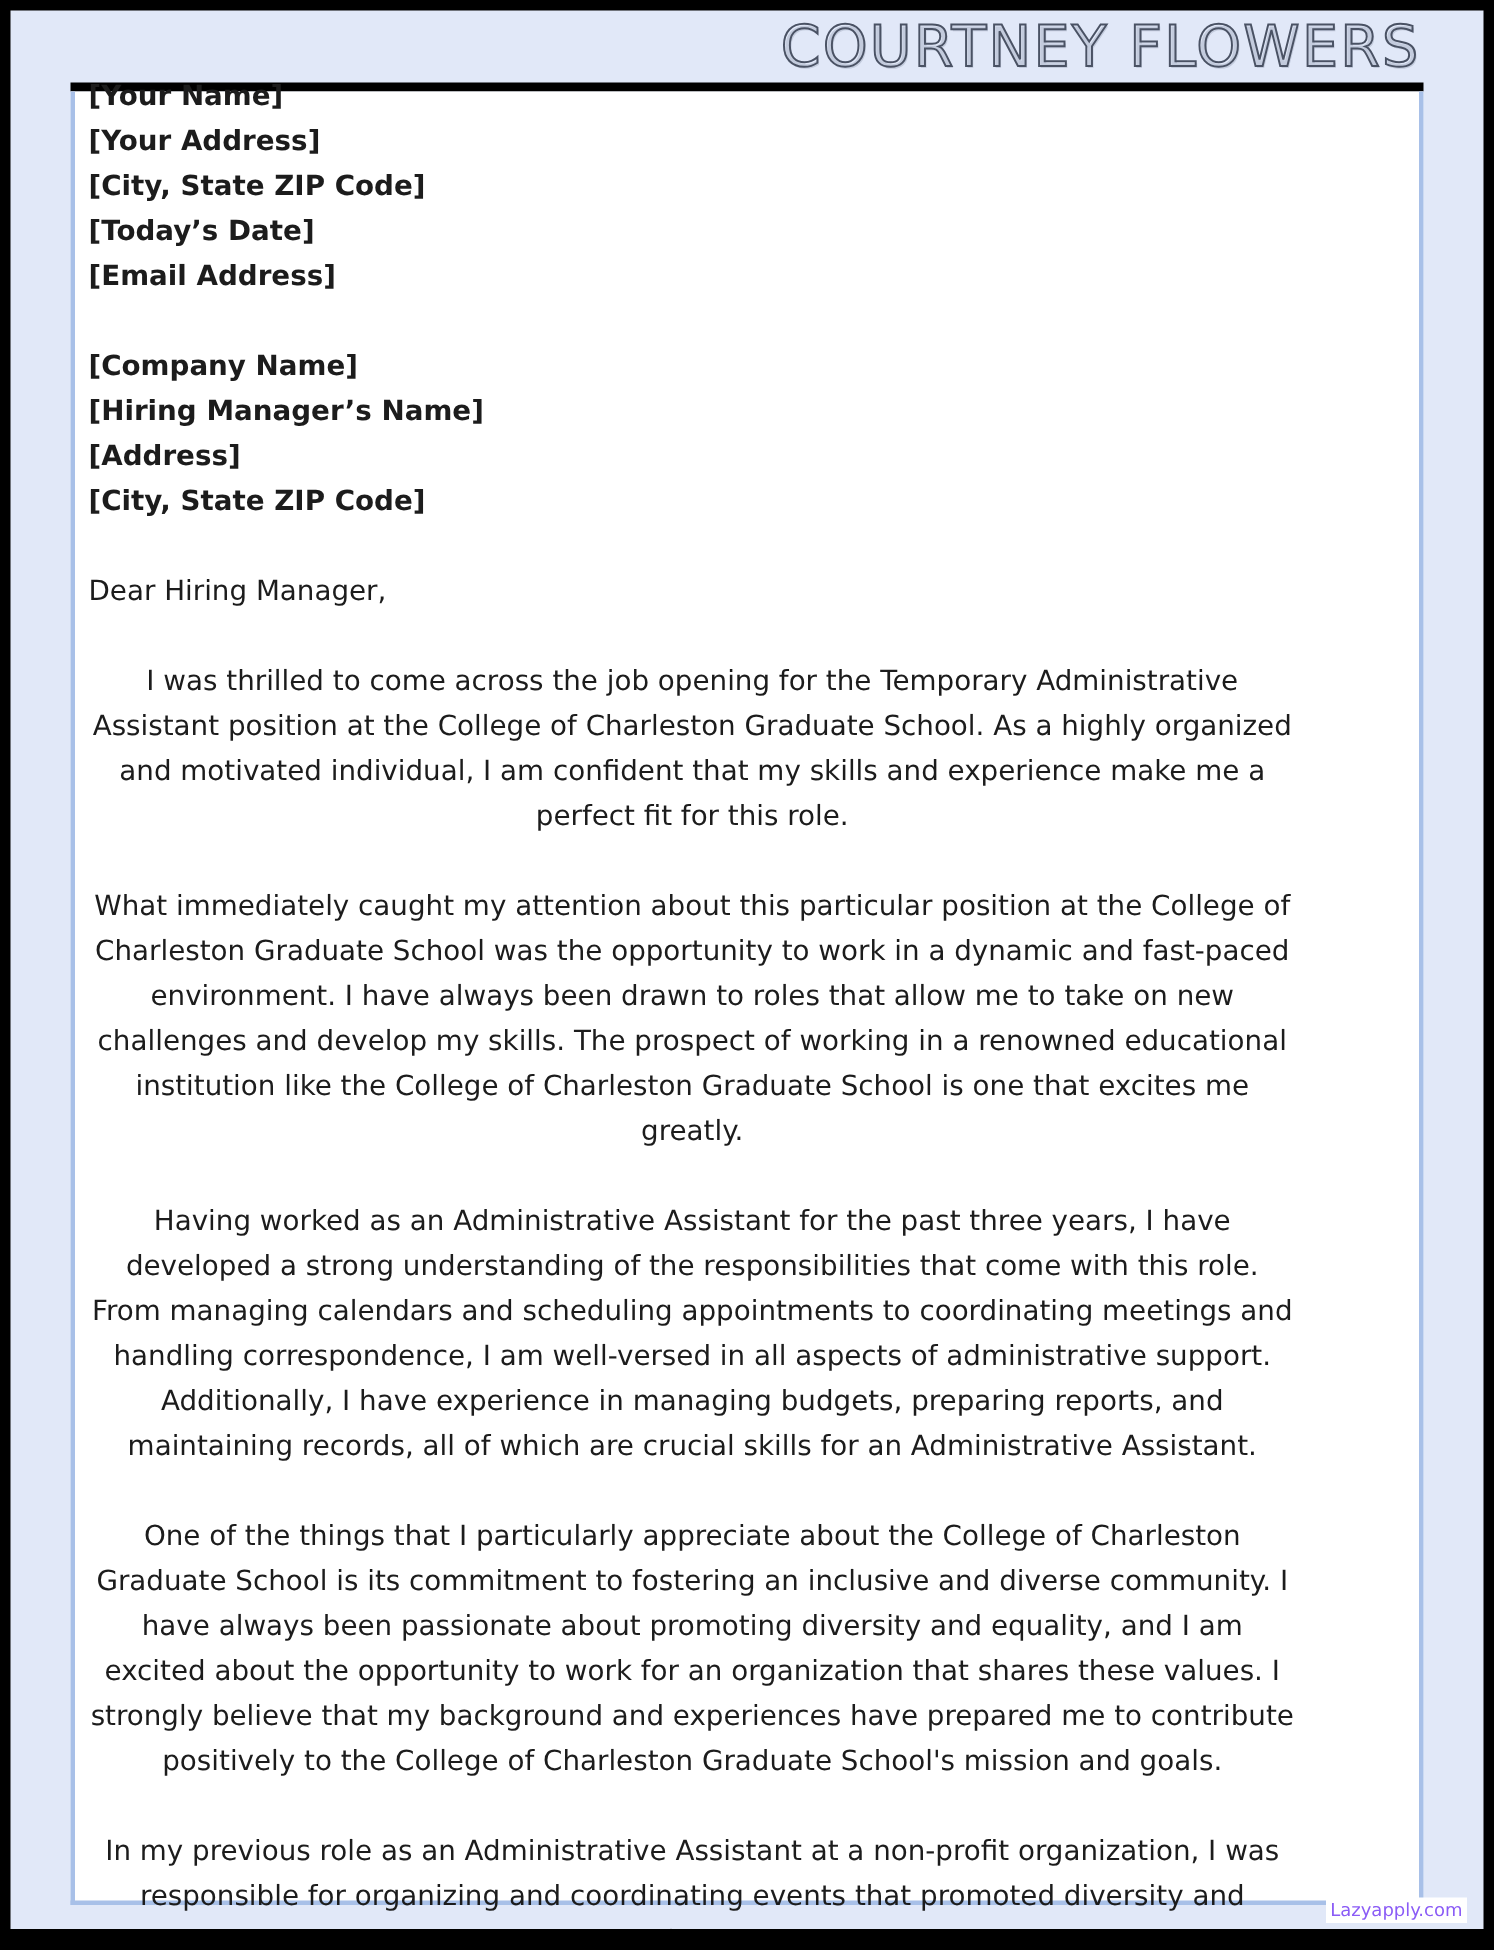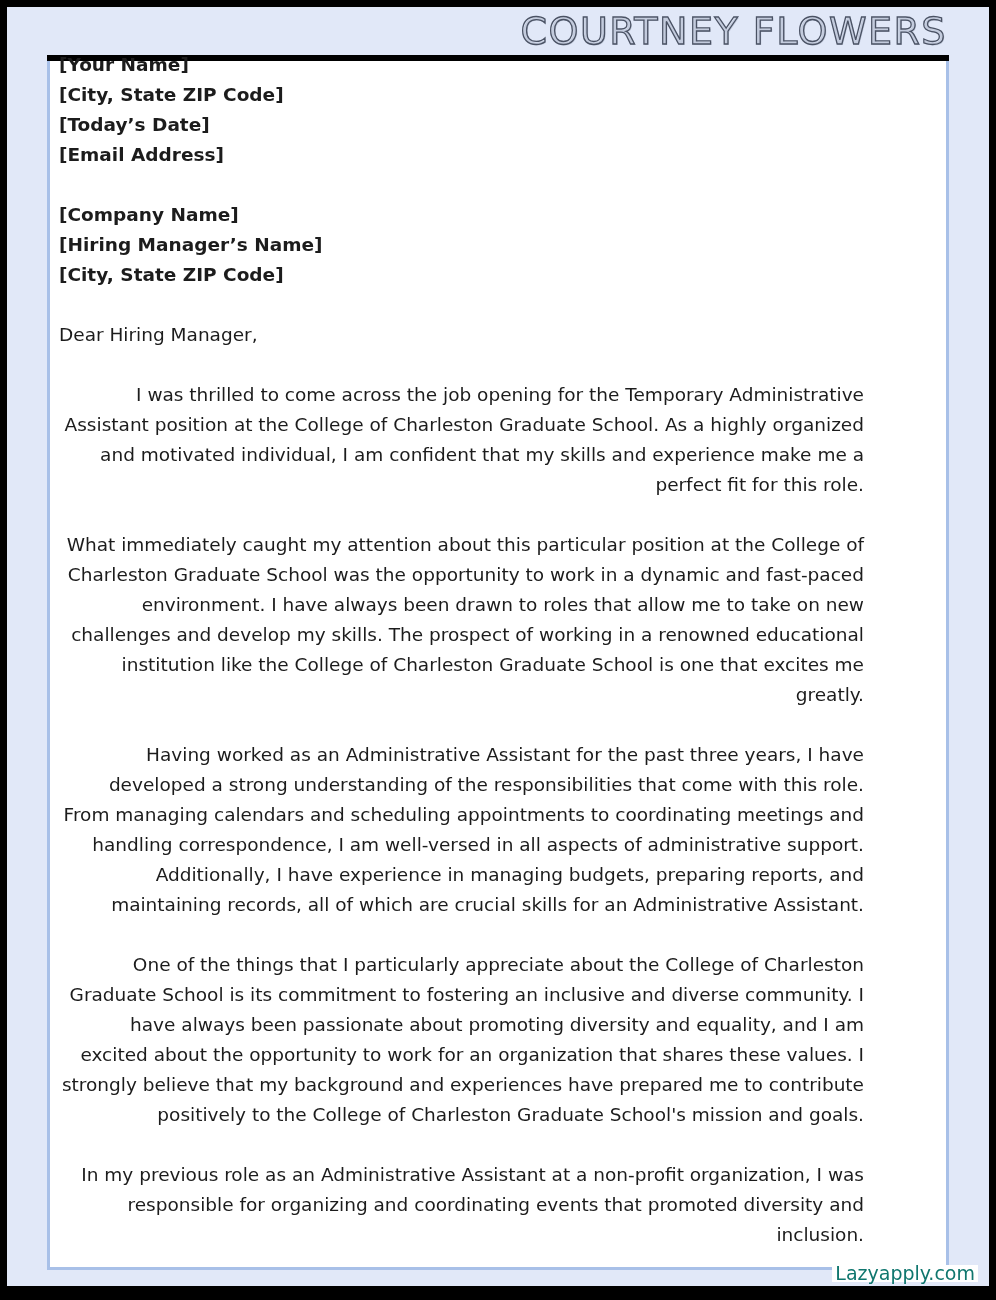--- a/index.html
+++ b/index.html
@@ -106,34 +106,34 @@
   }
   .addr-line {
     display: block;
     white-space: nowrap;
   }
   .salutation {
     margin: 12px 0 30px 0;
   }
   .para {
     margin: 0 0 30px 0;
-    text-align: right;
+    text-align: center;
   }
   .para:last-child {
     margin-bottom: 0;
   }
 
   
   #watermark {
     position: absolute;
     right: 11px;
     bottom: 4px;
     font-family: "DejaVu Sans", sans-serif;
-    font-size: 19px;
-    color: #0f766e;
+    font-size: 12px;
+    color: #8b5cf6;
     background: #ffffff;
     padding: 1px 3px;
     line-height: 15px;
     white-space: nowrap;
     z-index: 5;
   }
 </style>
 </head>
 <body>
 
@@ -145,28 +145,30 @@
     </div>
 
     <div id="header-rule"></div>
 
     <div id="page"></div>
 
     <div id="letter">
 
       <div class="addr-block">
         <span class="addr-line">[Your Name]</span>
+        <span class="addr-line">[Your Address]</span>
         <span class="addr-line">[City, State ZIP Code]</span>
         <span class="addr-line">[Today’s Date]</span>
         <span class="addr-line">[Email Address]</span>
       </div>
 
       <div class="addr-block">
         <span class="addr-line">[Company Name]</span>
         <span class="addr-line">[Hiring Manager’s Name]</span>
+        <span class="addr-line">[Address]</span>
         <span class="addr-line">[City, State ZIP Code]</span>
       </div>
 
       <p class="salutation">Dear Hiring Manager,</p>
 
       <p class="para">I was thrilled to come across the job opening for the Temporary Administrative Assistant position at the College of Charleston Graduate School. As a highly organized and motivated individual, I am confident that my skills and experience make me a perfect fit for this role.</p>
       <p class="para">What immediately caught my attention about this particular position at the College of Charleston Graduate School was the opportunity to work in a dynamic and fast-paced environment. I have always been drawn to roles that allow me to take on new challenges and develop my skills. The prospect of working in a renowned educational institution like the College of Charleston Graduate School is one that excites me greatly.</p>
       <p class="para">Having worked as an Administrative Assistant for the past three years, I have developed a strong understanding of the responsibilities that come with this role. From managing calendars and scheduling appointments to coordinating meetings and handling correspondence, I am well-versed in all aspects of administrative support. Additionally, I have experience in managing budgets, preparing reports, and maintaining records, all of which are crucial skills for an Administrative Assistant.</p>
       <p class="para">One of the things that I particularly appreciate about the College of Charleston Graduate School is its commitment to fostering an inclusive and diverse community. I have always been passionate about promoting diversity and equality, and I am excited about the opportunity to work for an organization that shares these values. I strongly believe that my background and experiences have prepared me to contribute positively to the College of Charleston Graduate School's mission and goals.</p>
       <p class="para">In my previous role as an Administrative Assistant at a non-profit organization, I was responsible for organizing and coordinating events that promoted diversity and inclusion.</p>

